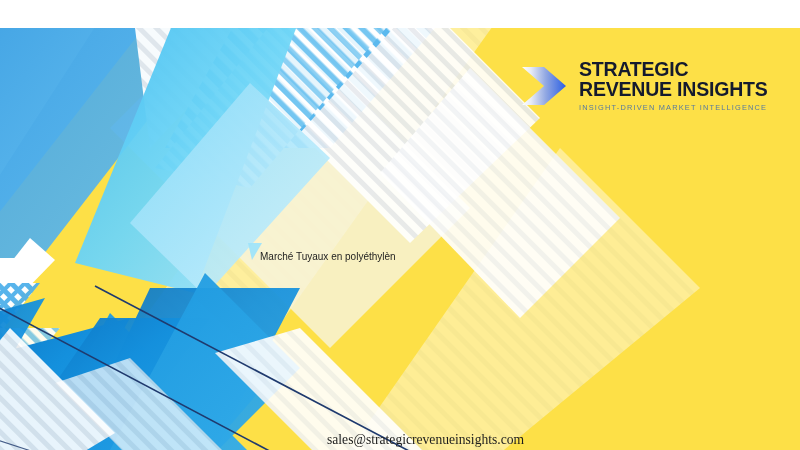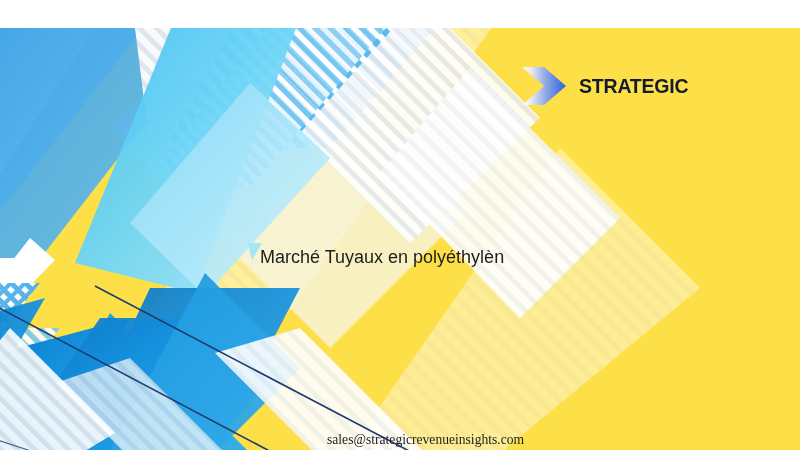--- a/index.html
+++ b/index.html
@@ -53,21 +53,21 @@
   }
 
   
   #title-block {
     position:absolute;
     left:260px; top:220px;
     width:480px;
   }
   .title-line {
     font-family:"Liberation Sans", sans-serif;
-    font-size:18px;
+    font-size:10px;
     line-height:18px;
     color:#1d1d1d;
     white-space:nowrap;
   }
   #title-line-2 { margin-top:40px; }
 
   
   #email-line {
     position:absolute;
     left:327px; top:403px;
@@ -190,20 +190,22 @@
           <stop offset="0%" stop-color="#ffffff"></stop>
           <stop offset="20%" stop-color="#e8ecf5"></stop>
           <stop offset="55%" stop-color="#8fa6e2"></stop>
           <stop offset="100%" stop-color="#2b5fe3"></stop>
         </linearGradient>
       </defs>
       <path d="M2,5 L24,5 L46,24 L24,43 L2,43 L24,24 Z" fill="url(#gChev)"></path>
     </svg>
     <div id="logo-words">
       <div class="logo-line">STRATEGIC</div>
+      <div class="logo-line">REVENUE INSIGHTS</div>
+      <div id="logo-tagline">INSIGHT-DRIVEN MARKET INTELLIGENCE</div>
     </div>
   </div>
 
   <div id="title-block">
     <div class="title-line" id="title-line-1">Marché Tuyaux en polyéthylèn</div>
   </div>
 
   <div id="email-line">sales@strategicrevenueinsights.com</div>
 
 </div>

